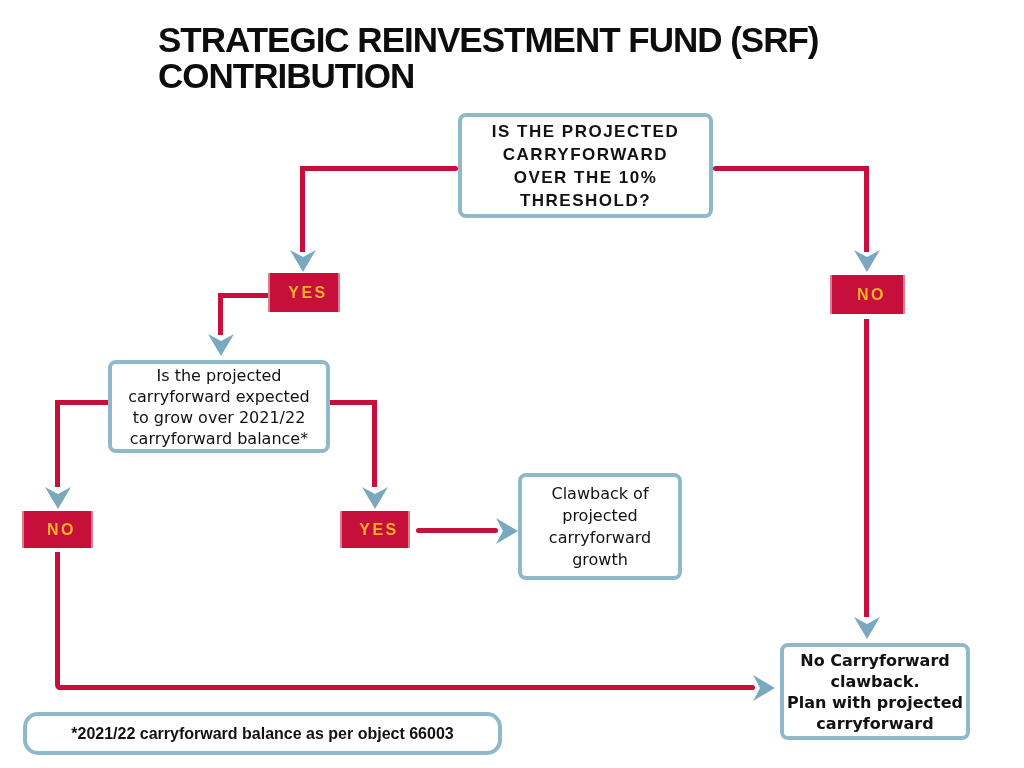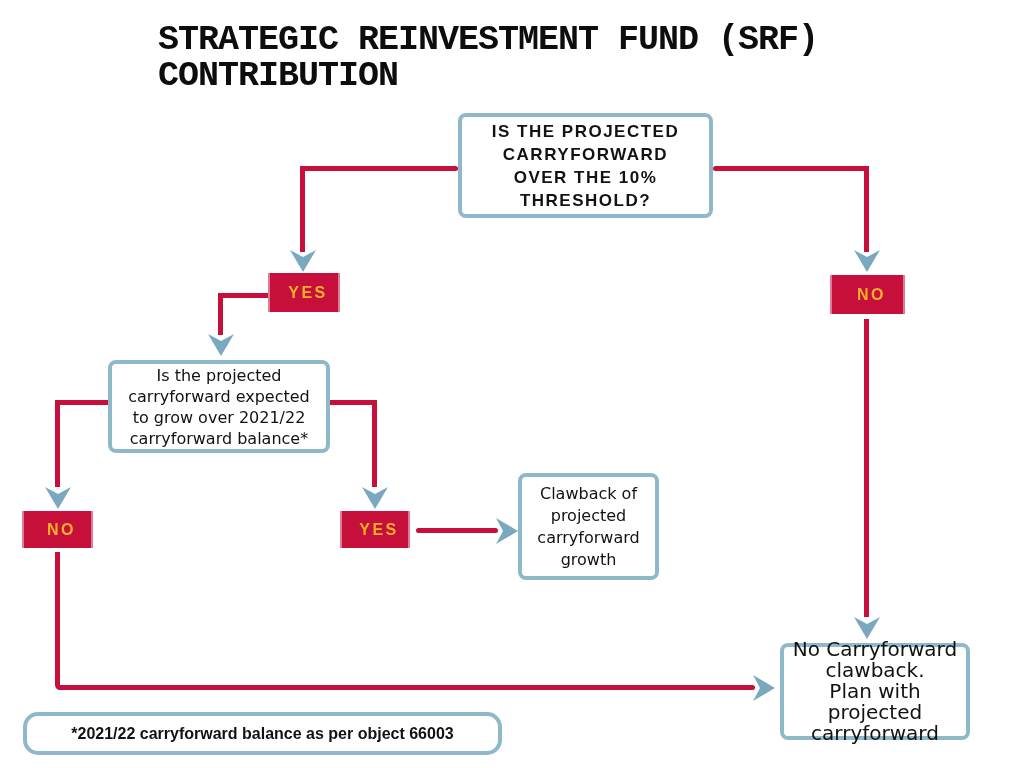--- a/index.html
+++ b/index.html
@@ -12,45 +12,45 @@
     overflow: hidden;
   }
   .abs { position: absolute; }
 
   
   .page-title {
     left: 158px; top: 22px; width: 720px;
     font-size: 35px; font-weight: 800; letter-spacing: -1px;
     line-height: 36px; color: #0d0d0d;
     white-space: pre-line;
-    font-family: Liberation Mono, monospace;
+    font-family: Liberation Sans, sans-serif;
   }
 
   
   .bluebox {
     background: #ffffff;
     border: 4px solid var(--blue-border, #8FB9CB);
     border-radius: 8px;
     display: flex; align-items: center; justify-content: center;
     text-align: center;
     box-sizing: border-box;
   }
   .bluebox .box-text { white-space: pre-line; }
 
   .q1 { left: 458px; top: 113px; width: 255px; height: 105px; }
   .q1 .box-text { font-weight: 800; font-size: 17px; letter-spacing: 1.5px; line-height: 23px; font-family: "Liberation Sans", sans-serif; }
 
   .q2 { left: 108px; top: 360px; width: 222px; height: 93px; }
   .q2 .box-text { font-size: 16px; line-height: 21px; }
 
-  .clawback { left: 518px; top: 473px; width: 141px; height: 107px; }
+  .clawback { left: 518px; top: 473px; width: 164px; height: 107px; }
   .clawback .box-text { font-size: 16px; line-height: 22px; }
 
   .no-clawback { left: 780px; top: 643px; width: 190px; height: 97px; }
-  .no-clawback .box-text { font-size: 20px; line-height: 21px; }
+  .no-clawback .box-text { font-size: 16px; line-height: 21px; font-weight: bold; }
 
   .footnote { left: 23px; top: 712px; width: 479px; height: 43px; border-radius: 15px; }
   .footnote .box-text { font-size: 16px; font-weight: 700; white-space: nowrap; font-family: "Liberation Sans", sans-serif; }
 
   
   .tag {
     background: var(--red, #C60F3B);
     color: var(--yellow, #F5B02A);
     font-weight: 800; font-size: 16px; letter-spacing: 2.5px;
     display: flex; align-items: center; justify-content: center;

